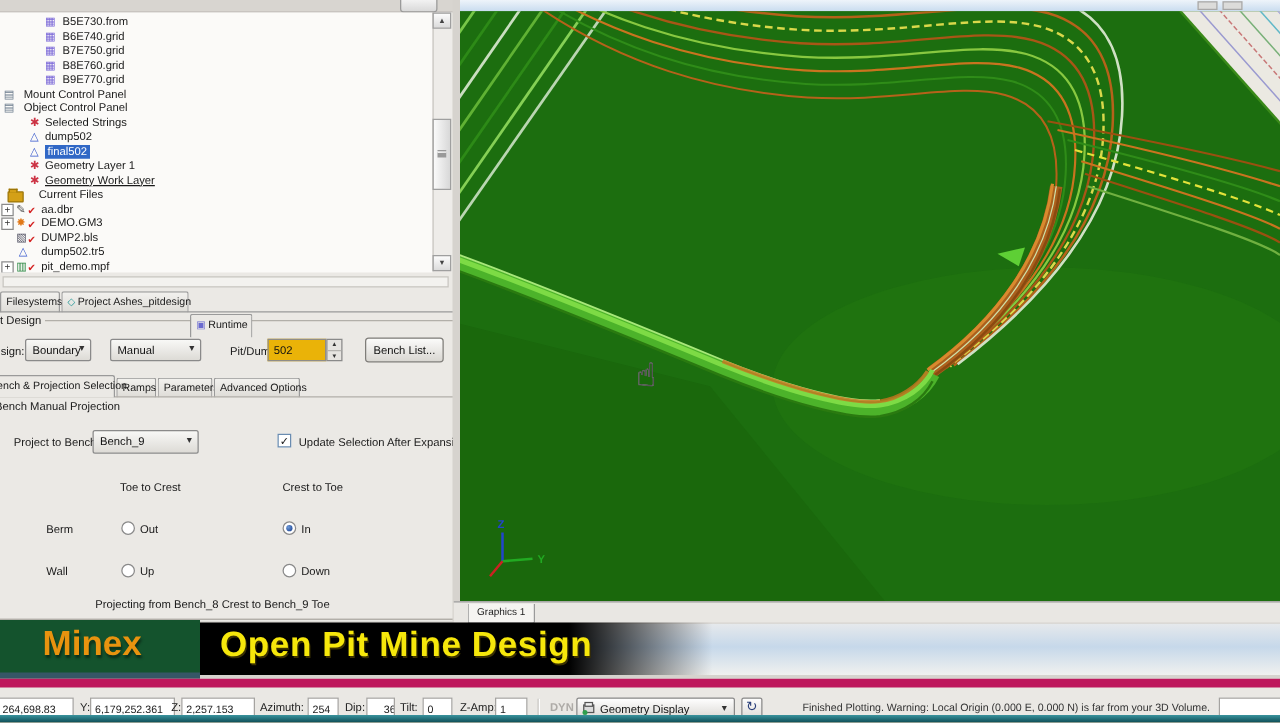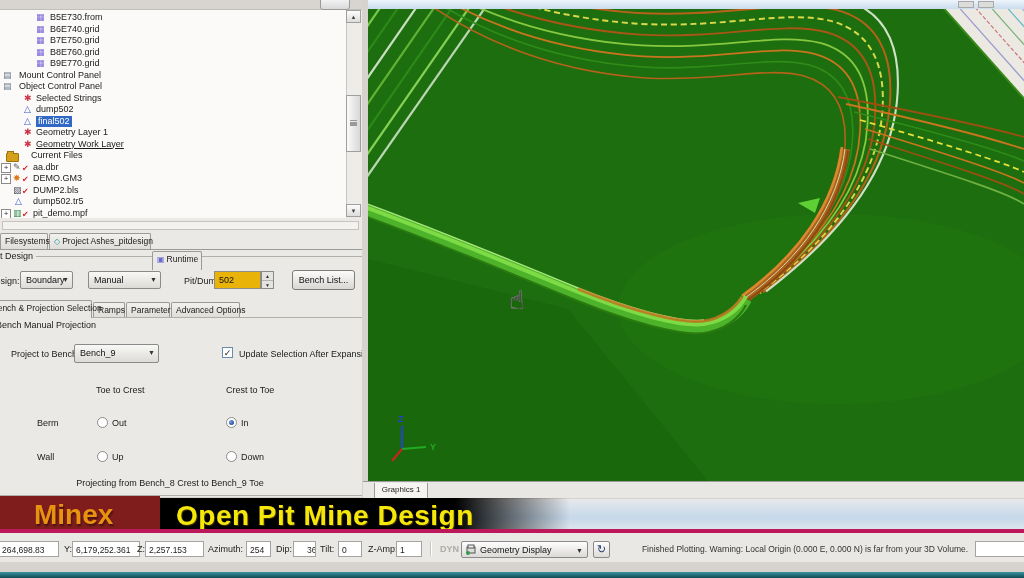--- a/index.html
+++ b/index.html
@@ -69,30 +69,30 @@
   #vp-top{position:absolute;left:368px;top:0;width:656px;height:9px;background:linear-gradient(#eef4fa,#c9dcef);}
   .vp-mini{position:absolute;top:1px;width:16px;height:7px;background:#dcdcda;border:1px solid #a8a8a8;box-sizing:border-box;}
   #vp-canvas{position:absolute;left:368px;top:9px;width:656px;height:472px;background:#1c6e0f;}
   #vp-tabstrip{position:absolute;left:363px;top:481px;width:661px;height:17px;background:#e9e7e3;border-top:1px solid #9a9a9a;box-sizing:border-box;}
   #graphics-tab{position:absolute;left:11px;top:1px;width:54px;height:16px;background:#f5f4f1;border:1px solid #9a9a9a;border-top:none;
                 border-radius:0 0 2px 2px;font-size:8px;text-align:center;line-height:14px;color:#222;box-sizing:border-box;}
 
   
   #banner-strip{position:absolute;left:160px;top:499px;width:864px;height:41px;
                 background:linear-gradient(#e6e9ec 0%,#c6d8ea 45%,#f0f1ef 100%);}
-  #minex-block{position:absolute;left:0;top:496px;width:160px;height:47px;background:#7f1d1d;border-bottom:5px solid #365666;box-sizing:border-box;}
+  #minex-block{position:absolute;left:0;top:496px;width:160px;height:47px;background:#14532d;border-bottom:5px solid #365666;box-sizing:border-box;}
   #minex-text{position:absolute;left:34px;top:3px;font-size:28px;font-weight:bold;color:#e8930f;
               text-shadow:1px 2px 2px rgba(0,0,0,.45);}
   #black-banner{position:absolute;left:160px;top:498px;width:410px;height:42px;
                 background:linear-gradient(90deg,#000 0%,#000 72%,rgba(0,0,0,0) 100%);}
   #banner-title{position:absolute;left:176px;top:500px;font-size:28px;font-weight:bold;color:#f6e70b;
                 text-shadow:1px 1px 0 #3a3000;letter-spacing:.5px;}
 
   
-  #statusbar{position:absolute;left:0;top:529px;width:1024px;height:29px;background:#eae8e4;border-top:4px solid #be185d;}
+  #statusbar{position:absolute;left:0;top:543px;width:1024px;height:29px;background:#eae8e4;border-top:7px solid #be185d;}
   .sfield{position:absolute;top:8px;height:16px;box-sizing:border-box;background:#fff;border:1px solid #a5a3a0;
           font-size:8.5px;color:#222;padding:3px 0 0 3px;white-space:nowrap;overflow:hidden;}
   .slabel{position:absolute;top:11px;font-size:9px;color:#222;white-space:nowrap;}
   .ssep{position:absolute;top:9px;height:14px;width:1px;background:#c8c6c2;border-right:1px solid #fff;}
   #geom-combo{position:absolute;left:461px;top:8px;width:127px;height:17px;box-sizing:border-box;background:linear-gradient(#fefefe,#dcdad6);
               border:1px solid #8a8a8a;border-radius:2px;font-size:9px;color:#111;padding:3px 0 0 18px;}
   #geom-combo .arr{position:absolute;right:4px;top:5px;font-size:7px;color:#333;}
   #refresh-btn{position:absolute;left:593px;top:8px;width:17px;height:17px;box-sizing:border-box;border:1px solid #8a8a8a;
                border-radius:2px;background:linear-gradient(#fdfdfd,#dedcd8);font-size:11px;line-height:14px;text-align:center;color:#2a3f7a;}
   #status-msg{position:absolute;left:640px;top:11px;width:330px;font-size:8.5px;color:#333;text-align:center;white-space:nowrap;}

